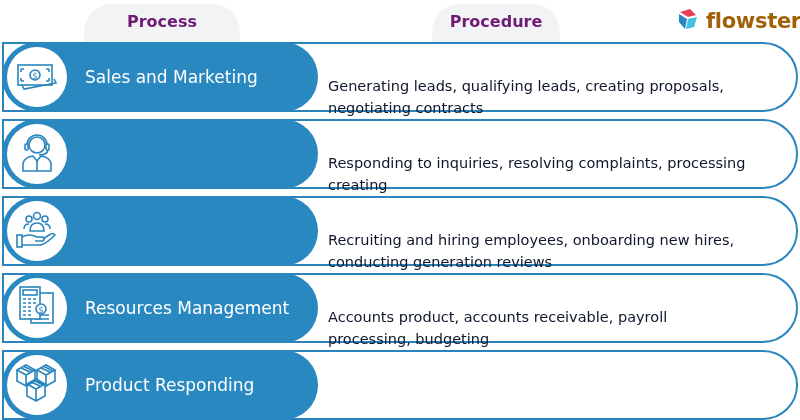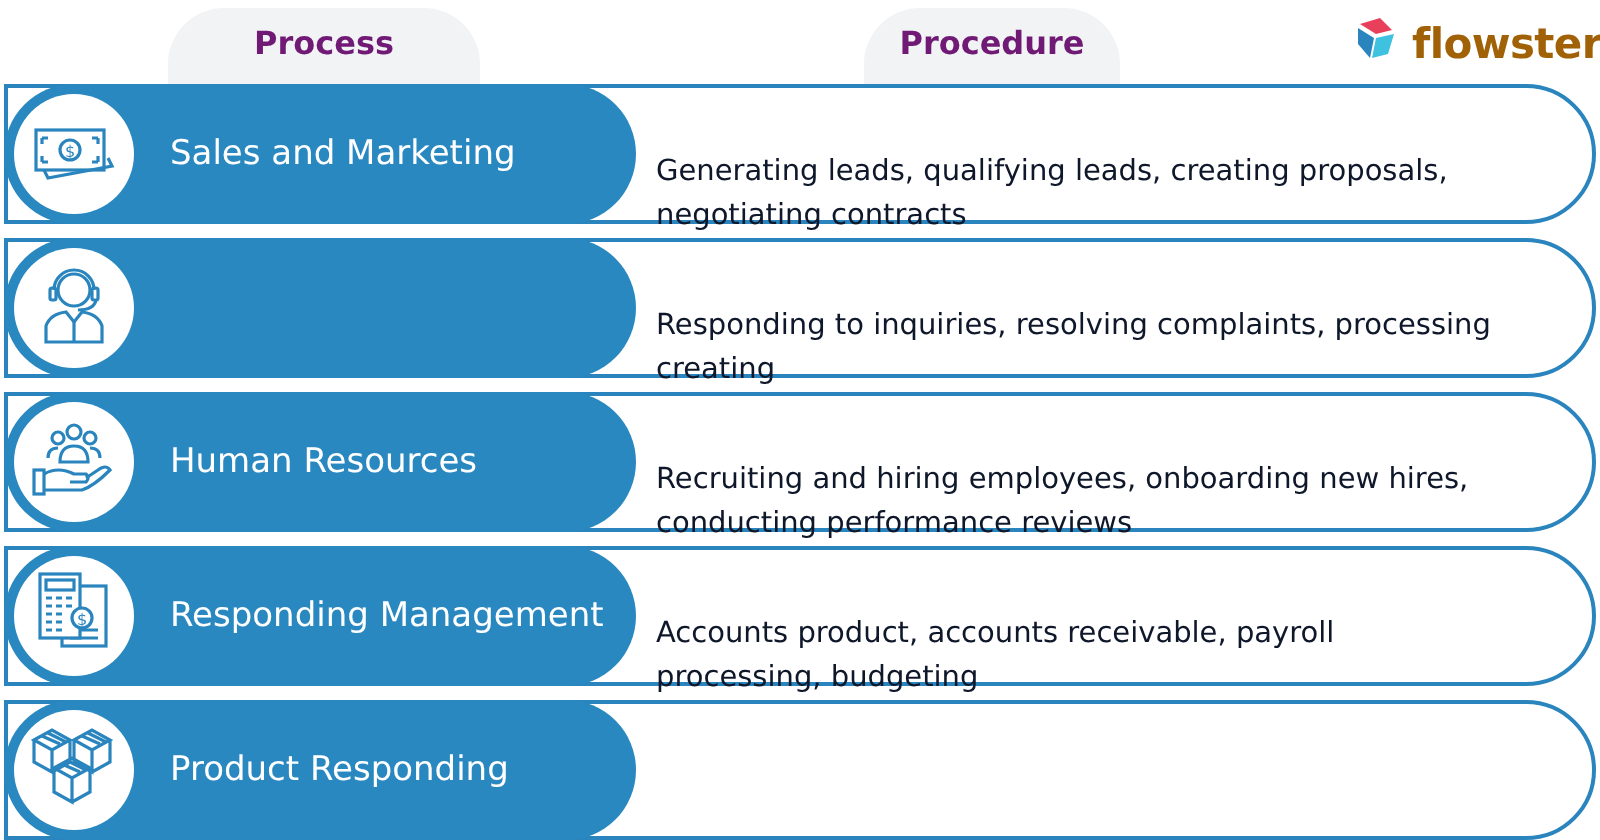--- a/index.html
+++ b/index.html
@@ -107,41 +107,40 @@
           <circle cx="22" cy="7" r="3.5"></circle>
           <circle cx="14" cy="10" r="3"></circle>
           <circle cx="30" cy="10" r="3"></circle>
           <path d="M15 22 Q15 14 22 14 Q29 14 29 22 Z"></path>
           <path d="M9 20 Q9 15 14 15 M35 20 Q35 15 30 15"></path>
           <rect x="2" y="26" width="5" height="12"></rect>
           <path d="M7 28 Q14 24 22 28 L28 28 Q30 30 28 32 L20 32 M7 36 L26 36 Q32 34 40 26 Q38 23 34 26 L28 30"></path>
         </svg>
       </span>
     </div>
-    <div class="process-label">Human Resources</div>
-    <div class="procedure-text">Recruiting and hiring employees, onboarding new hires, conducting performance reviews</div>
+    <div class="procedure-text">Recruiting and hiring employees, onboarding new hires, conducting generation reviews</div>
   </div>
 
   <div class="row" style="top:231px;">
     <div class="row-outer"></div>
     <div class="row-blue"></div>
     <div class="icon-circle">
       <span>
         <svg width="40" height="42" viewBox="0 0 40 42" fill="none" stroke="#2a85be" stroke-width="1.6">
           <rect x="14" y="8" width="22" height="30"></rect>
           <path d="M18 30 H32 M18 34 H32"></path>
           <rect x="3" y="2" width="20" height="32" fill="#fff"></rect>
           <rect x="6" y="5" width="14" height="5"></rect>
           <path d="M6 14 H9 M11 14 H14 M16 14 H19 M6 18 H9 M11 18 H14 M16 18 H19 M6 22 H9 M11 22 H14 M6 26 H9 M11 26 H14 M6 30 H9 M11 30 H14"></path>
           <circle cx="24" cy="24" r="5" fill="#fff"></circle>
           <text x="21.5" y="27.5" font-size="8" fill="#2a85be" stroke="none" font-family="DejaVu Sans, sans-serif">$</text>
         </svg>
       </span>
     </div>
-    <div class="process-label">Responding Management</div>
+    <div class="process-label">Resources Management</div>
     <div class="procedure-text">Accounts product, accounts receivable, payroll processing, budgeting</div>
   </div>
 
   <div class="row" style="top:308px;">
     <div class="row-outer"></div>
     <div class="row-blue"></div>
     <div class="icon-circle">
       <span>
         <svg width="44" height="42" viewBox="0 0 44 42" fill="none" stroke="#2a85be" stroke-width="1.6">
           <path d="M2 8 L11 3 L20 8 L11 13 Z M2 8 V19 L11 24 V13 M20 8 V19 L11 24"></path>

